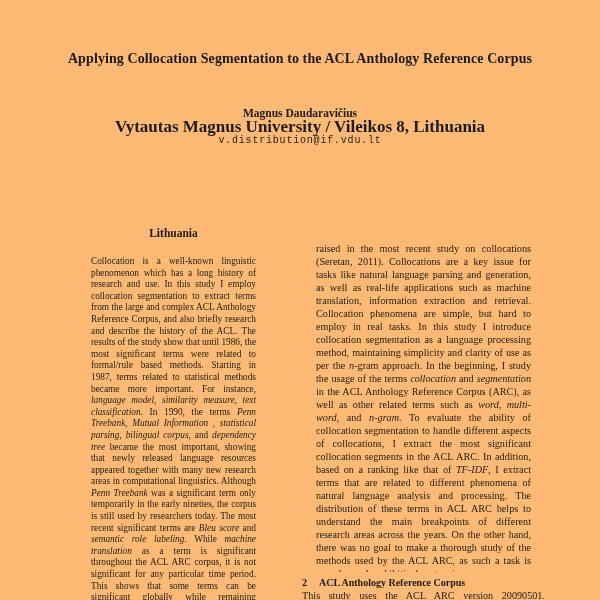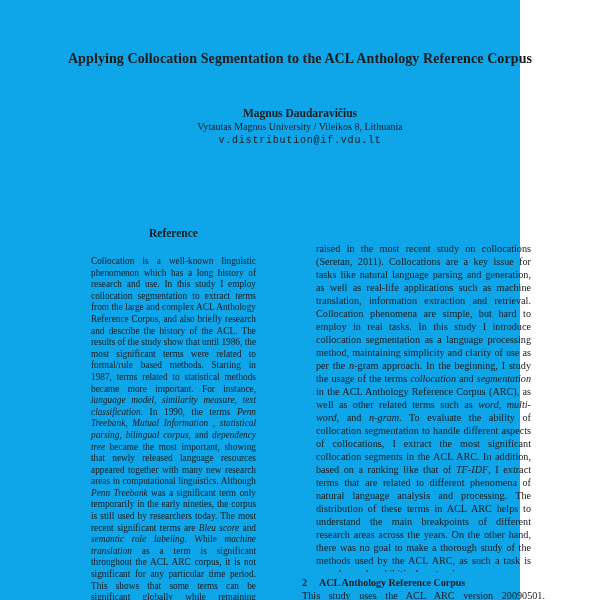--- a/index.html
+++ b/index.html
@@ -3,22 +3,22 @@
 <meta charset="utf-8">
 <style>
   html, body {
     margin: 0; padding: 0;
     width: 600px; height: 600px;
     overflow: hidden;
     background: #ffffff;
   }
   .page {
     position: relative;
-    width: 520px; height: 600px;
-    background: #0ea5e9;
+    width: 600px; height: 600px;
+    background: #fdba74;
     color: #1b1b1b;
     font-family: "Liberation Serif", "DejaVu Serif", serif;
   }
   h1.title {
     position: absolute;
     top: 51px; left: 0;
     width: 600px;
     margin: 0;
     text-align: center;
     font-size: 14px;
@@ -30,22 +30,23 @@
     top: 106px; left: 0;
     width: 600px;
     text-align: center;
   }
   .author-name {
     font-size: 11.5px;
     font-weight: bold;
     line-height: 14px;
   }
   .affiliation {
-    font-size: 10px;
+    font-size: 17px;
     line-height: 14px;
+    font-weight: bold;
   }
   .email {
     font-family: "Liberation Mono", "DejaVu Sans Mono", monospace;
     font-size: 10px;
     line-height: 14px;
     letter-spacing: 0.8px;
   }
   .col-left {
     position: absolute;
     left: 79px; top: 226px;
@@ -108,21 +109,21 @@
 
   <h1 class="title">Applying Collocation Segmentation to the ACL Anthology Reference Corpus</h1>
 
   <div class="author-block">
     <div class="author-name">Magnus Daudaravičius</div>
     <div class="affiliation">Vytautas Magnus University / Vileikos 8, Lithuania</div>
     <div class="email">v.distribution@if.vdu.lt</div>
   </div>
 
   <div class="col-left">
-    <h2 class="abstract-heading">Reference</h2>
+    <h2 class="abstract-heading">Lithuania</h2>
     <p class="abstract-body">Collocation is a well-known linguistic phenomenon which has a long history of research and use. In this study I employ collocation segmentation to extract terms from the large and complex ACL Anthology Reference Corpus, and also briefly research and describe the history of the ACL. The results of the study show that until 1986, the most significant terms were related to formal/rule based methods. Starting in 1987, terms related to statistical methods became more important. For instance, <i>language model</i>, <i>similarity measure</i>, <i>text classification</i>. In 1990, the terms <i>Penn Treebank</i>, <i>Mutual Information</i> , <i>statistical parsing</i>, <i>bilingual corpus</i>, and <i>dependency tree</i> became the most important, showing that newly released language resources appeared together with many new research areas in computational linguistics. Although <i>Penn Treebank</i> was a significant term only temporarily in the early nineties, the corpus is still used by researchers today. The most recent significant terms are <i>Bleu score</i> and <i>semantic role labeling</i>. While <i>machine translation</i> as a term is significant throughout the ACL ARC corpus, it is not significant for any particular time period. This shows that some terms can be significant globally while remaining insignificant at a local level.</p>
   </div>
 
   <div class="col-right">
     <p class="body-para">raised in the most recent study on collocations (Seretan, 2011). Collocations are a key issue for tasks like natural language parsing and generation, as well as real-life applications such as machine translation, information extraction and retrieval. Collocation phenomena are simple, but hard to employ in real tasks. In this study I introduce collocation segmentation as a language processing method, maintaining simplicity and clarity of use as per the <i>n</i>-gram approach. In the beginning, I study the usage of the terms <i>collocation</i> and <i>segmentation</i> in the ACL Anthology Reference Corpus (ARC), as well as other related terms such as <i>word</i>, <i>multi-word</i>, and <i>n-gram</i>. To evaluate the ability of collocation segmentation to handle different aspects of collocations, I extract the most significant collocation segments in the ACL ARC. In addition, based on a ranking like that of <i>TF-IDF</i>, I extract terms that are related to different phenomena of natural language analysis and processing. The distribution of these terms in ACL ARC helps to understand the main breakpoints of different research areas across the years. On the other hand, there was no goal to make a thorough study of the methods used by the ACL ARC, as such a task is complex and prohibitively extensive.</p>
 
     <h2 class="section-heading">
       <span class="sec-num">2</span><span>ACL Anthology Reference Corpus</span>
     </h2>
 

